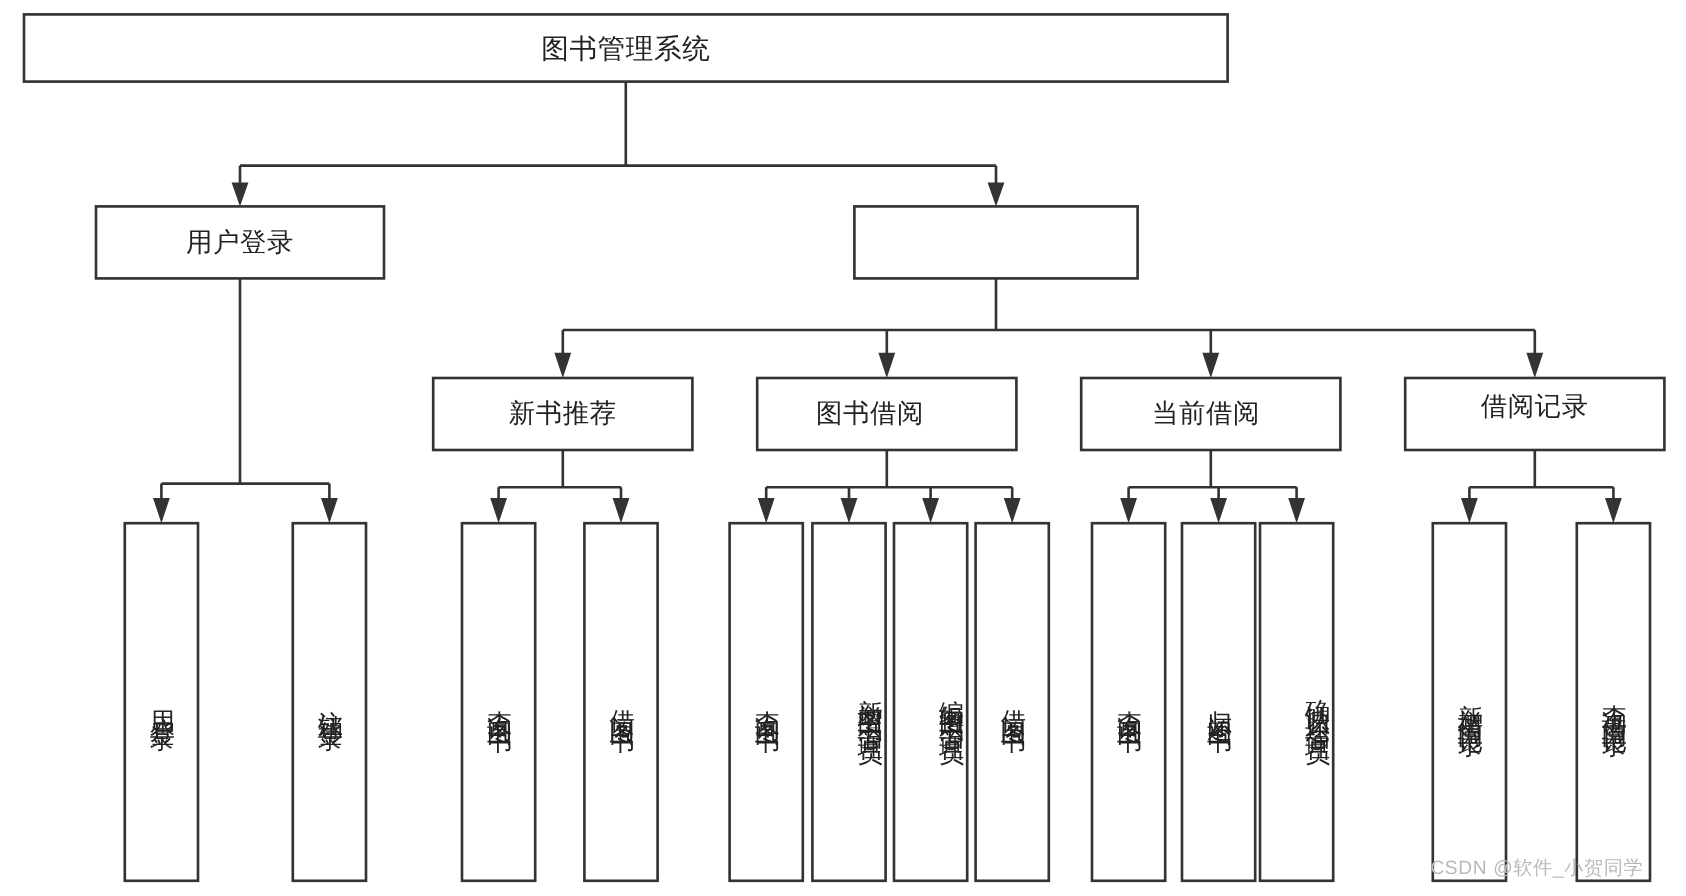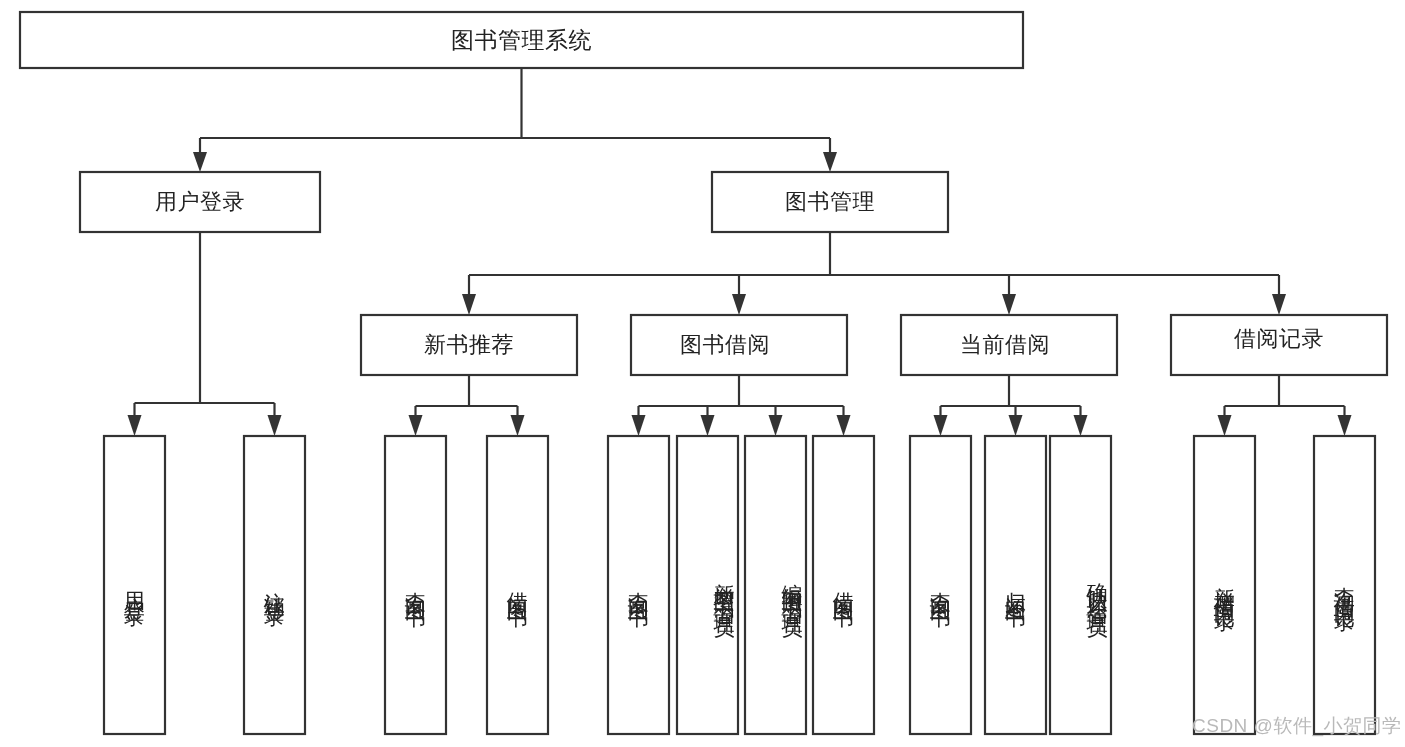--- a/index.html
+++ b/index.html
@@ -60,21 +60,21 @@
     writing-mode: vertical-rl;
     text-orientation: upright;
     font-size: 21px;
     line-height: 1.32;
     letter-spacing: 5px;
     white-space: nowrap;
   }
   .watermark {
     position: absolute;
     font-family: "Liberation Sans", "DejaVu Sans", sans-serif;
-    font-size: 19px;
+    font-size: 16px;
     color: #b9b9b9;
     white-space: nowrap;
     letter-spacing: 0.5px;
   }
 </style>
 </head>
 <body>
 
 <div id="diagram-root">
 
@@ -164,21 +164,20 @@
       <rect class="node-rect" x="1050" y="436" width="61" height="298"></rect>
       <rect class="node-rect" x="1194" y="436" width="61" height="298"></rect>
       <rect class="node-rect" x="1314" y="436" width="61" height="298"></rect>
     </g>
   </svg>
 
   <div class="node-label horizontal" style="left:20px; top:12px; width:1003px; height:56px; font-size:23px;">图书管理系统</div>
 
   <div class="node-label horizontal" style="left:80px; top:172px; width:240px; height:60px;">用户登录</div>
 
-  <div class="node-label horizontal" style="left:712px; top:172px; width:236px; height:60px;">图书管理</div>
 
   <div class="node-label horizontal" style="left:361px; top:315px; width:216px; height:60px;">新书推荐</div>
 
   <div class="node-label horizontal" style="left:631px; top:315px; width:188px; height:60px;">图书借阅</div>
 
   <div class="node-label horizontal" style="left:901px; top:315px; width:208px; height:60px;">当前借阅</div>
 
   <div class="node-label horizontal" style="left:1171px; top:315px; width:216px; height:48px;">借阅记录</div>
 
   <div class="node-label vertical" style="left:104px; top:436px; width:61px; height:298px;">用户登录</div>

